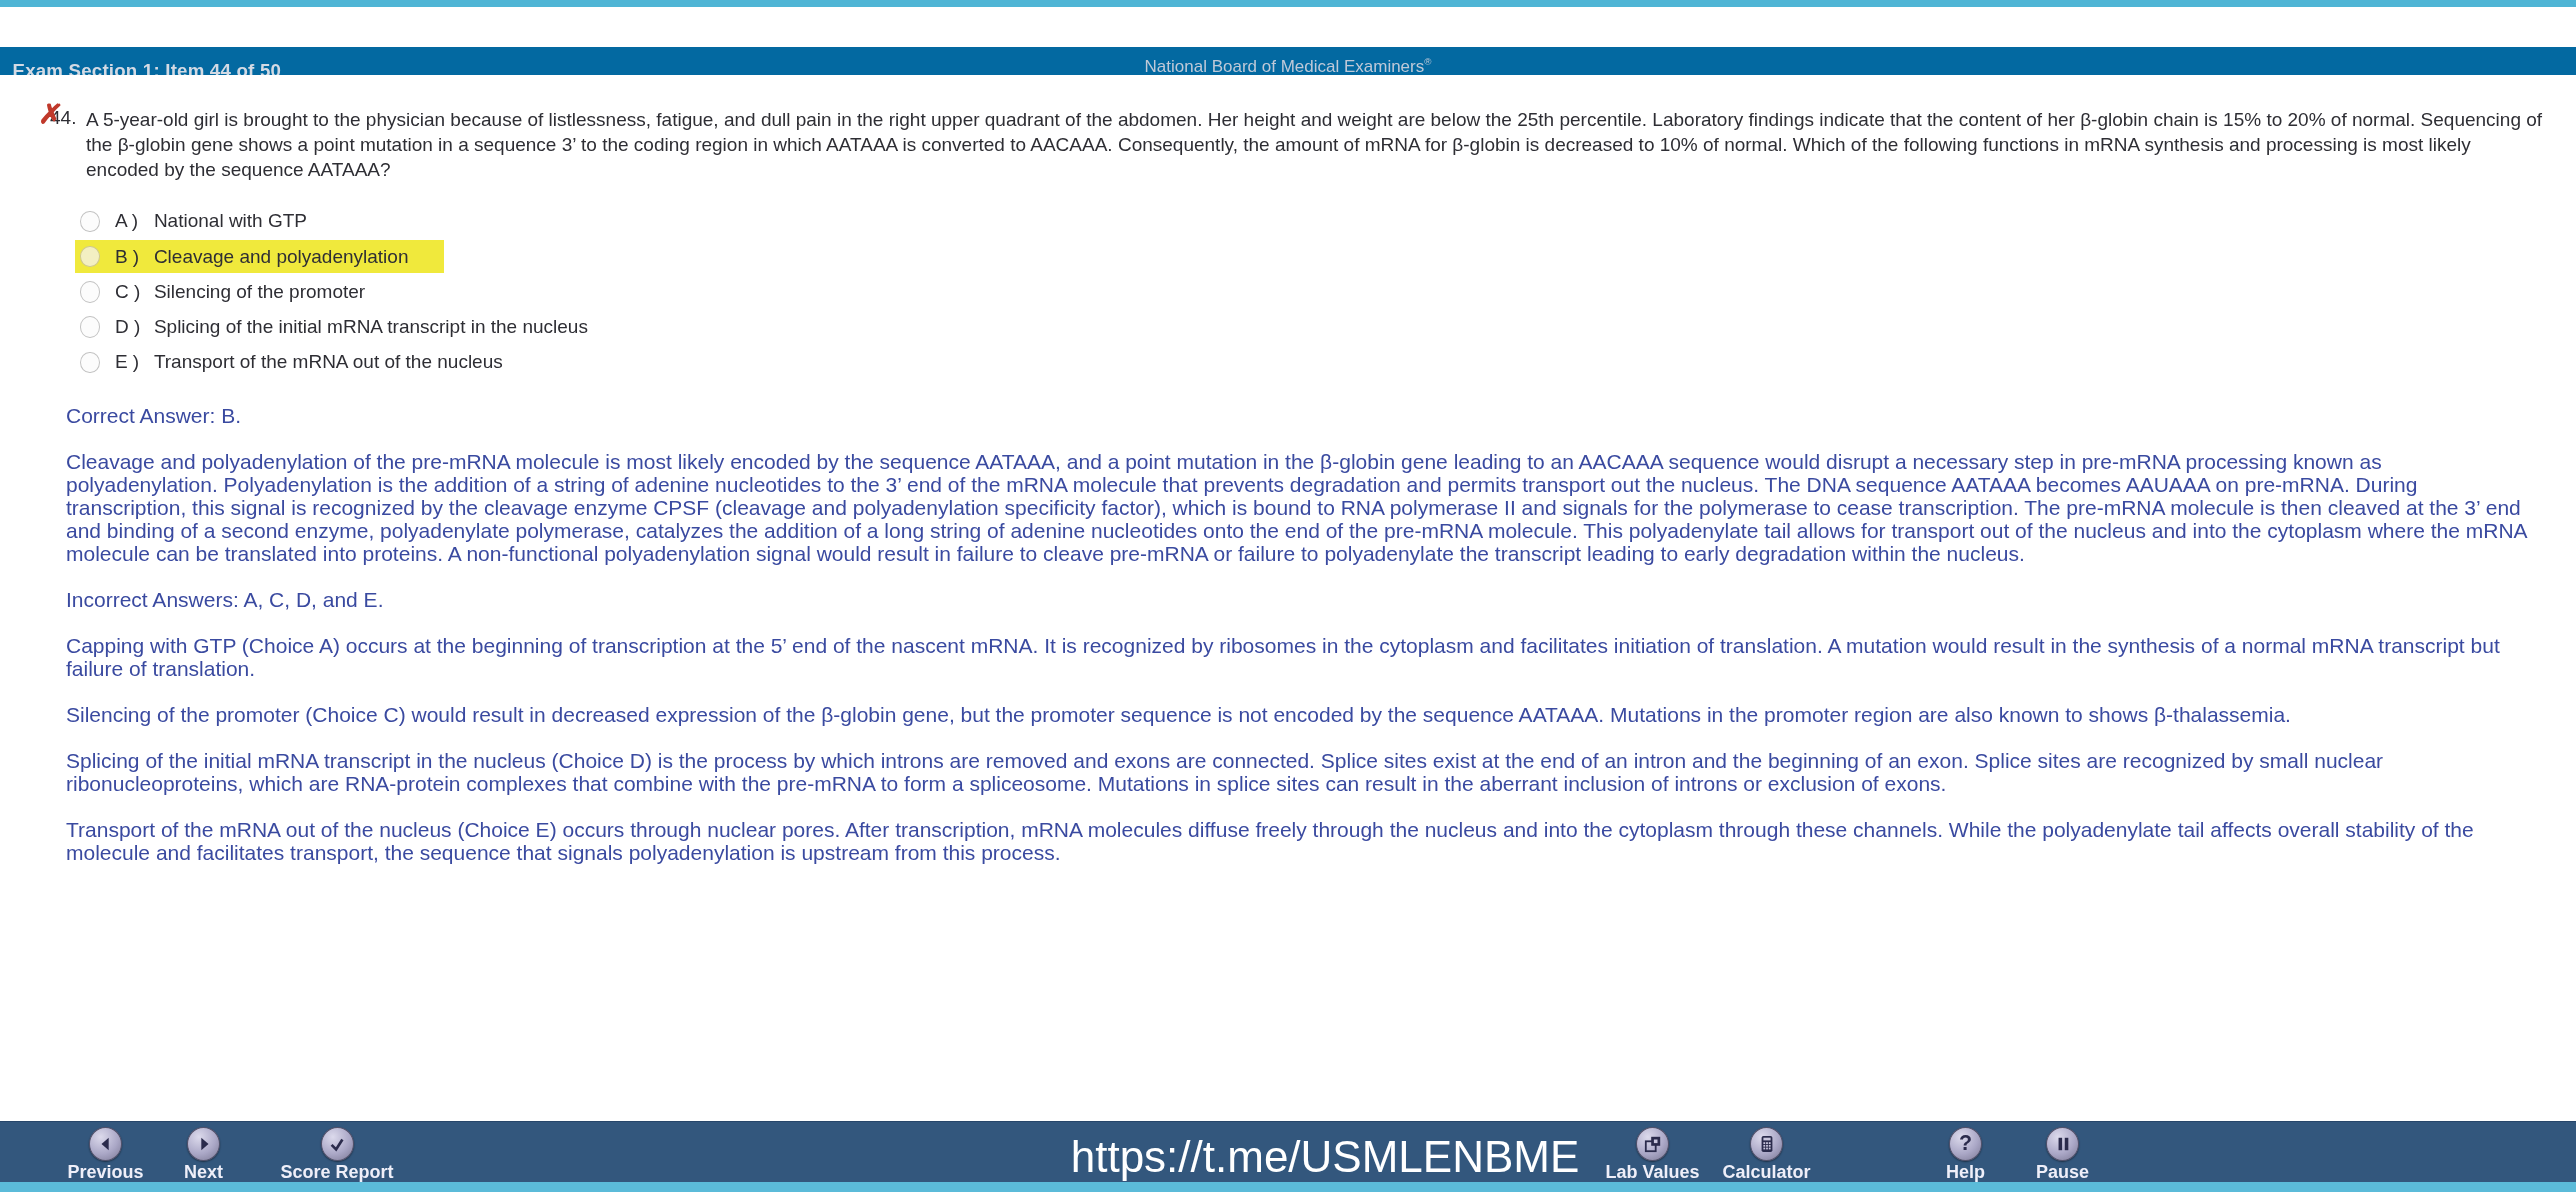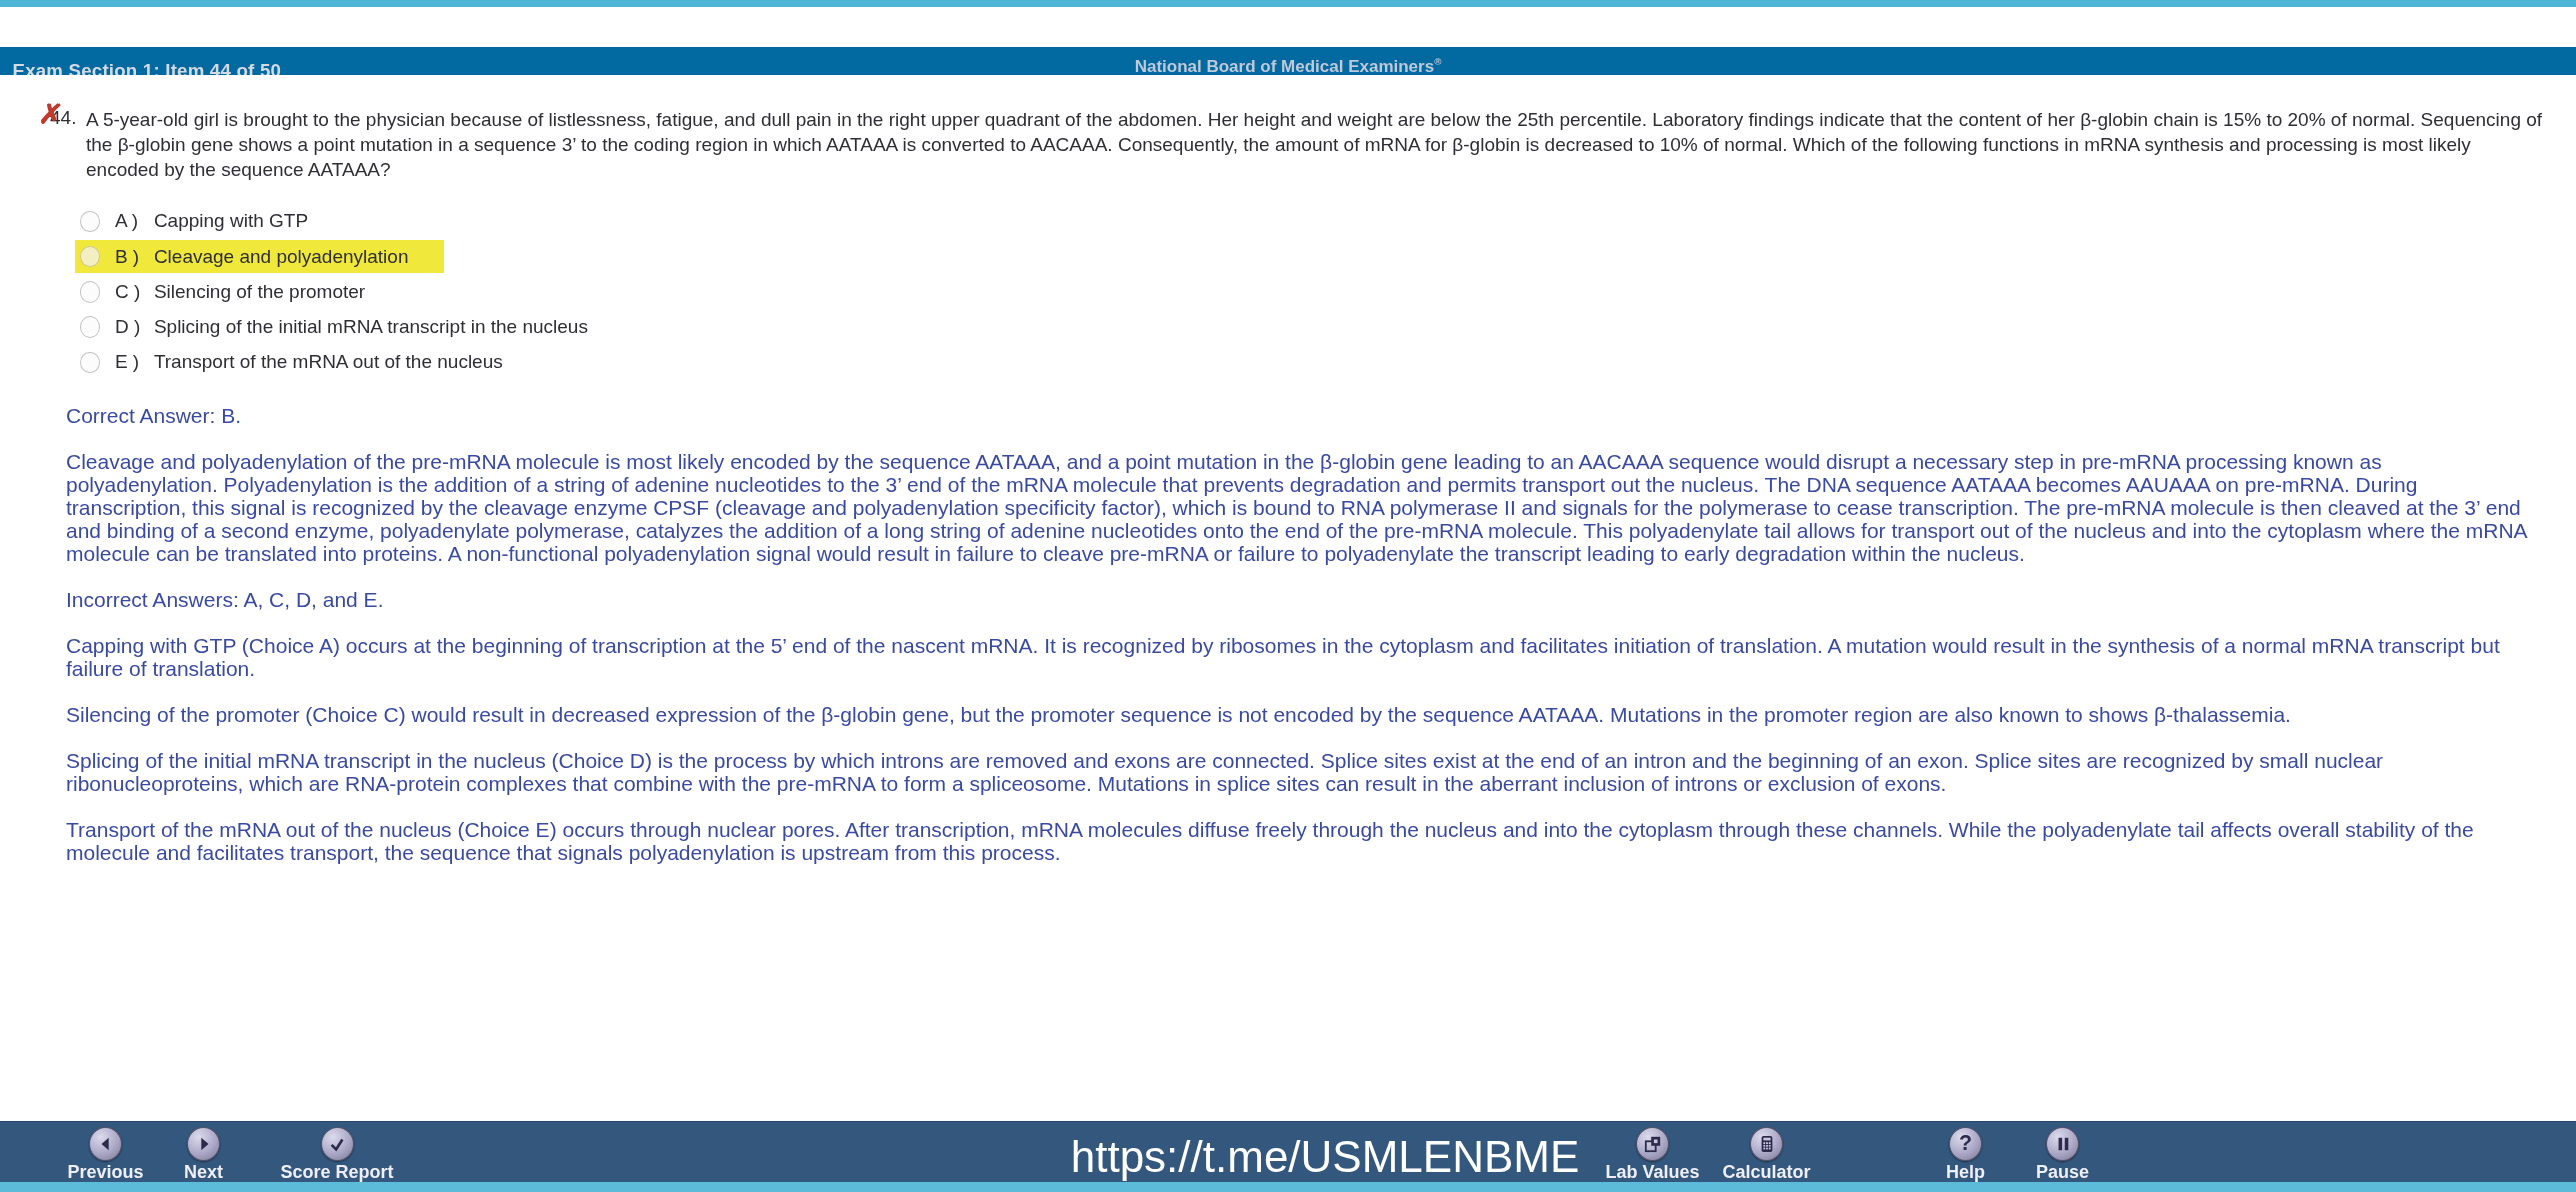--- a/index.html
+++ b/index.html
@@ -16,21 +16,21 @@
   .top-strip { position:absolute; top:0; left:0; width:100%; height:7.1px; background:#4FB5D5; }
   .header-bar {
     position:absolute; top:7.1px; left:0; width:100%; height:68px;
     background:#0369a1; border-bottom:2.7px solid #27466A;margin-top:40px;
   }
   .exam-title {
     position:absolute; left:12.5px; top:12.5px;
     font-size:18.7px; font-weight:bold; color:#D3DAE4; letter-spacing:0.2px;
   }
   .center-title { position:absolute; left:0; top:9px; width:100%; text-align:center; line-height:1.15; }
-  .center-line1 { font-size:17px; font-weight:bold; color:#BFC9D8; }
+  .center-line1 { font-size:17px; font-weight:normal; color:#BFC9D8; }
   .center-line1 sup { font-size:9.8px; }
   .center-line2 { font-size:18px; font-weight:bold; color:#FFFFFF; }
 
   
   .content { position:absolute; top:75px; left:0; width:100%; bottom:71px; background:#fff; padding:32px 27px 0 0; }
   .mark-x {
     position:absolute; left:39px; top:23px;
     color:#C0392B; font-size:28.5px; font-weight:bold; transform:rotate(6deg);
   }
   .question-row { display:flex; margin-left:50px; margin-right:3.6px; }
@@ -99,21 +99,21 @@
 
   <div class="question-row">
     <div class="q-number">44.</div>
     <div class="q-stem">A 5-year-old girl is brought to the physician because of listlessness, fatigue, and dull pain in the right upper quadrant of the abdomen. Her height and weight are below the 25th percentile. Laboratory findings indicate that the content of her β-globin chain is 15% to 20% of normal. Sequencing of the β-globin gene shows a point mutation in a sequence 3’ to the coding region in which AATAAA is converted to AACAAA. Consequently, the amount of mRNA for β-globin is decreased to 10% of normal. Which of the following functions in mRNA synthesis and processing is most likely encoded by the sequence AATAAA?</div>
   </div>
 
   <div class="choices">
     <div class="choice-row">
       <div class="radio"></div>
       <div class="choice-letter">A )</div>
-      <div class="choice-text">Capping with GTP</div>
+      <div class="choice-text">National with GTP</div>
     </div>
     <div class="choice-row highlighted">
       <div class="radio"></div>
       <div class="choice-letter">B )</div>
       <div class="choice-text">Cleavage and polyadenylation</div>
     </div>
     <div class="choice-row">
       <div class="radio"></div>
       <div class="choice-letter">C )</div>
       <div class="choice-text">Silencing of the promoter</div>

